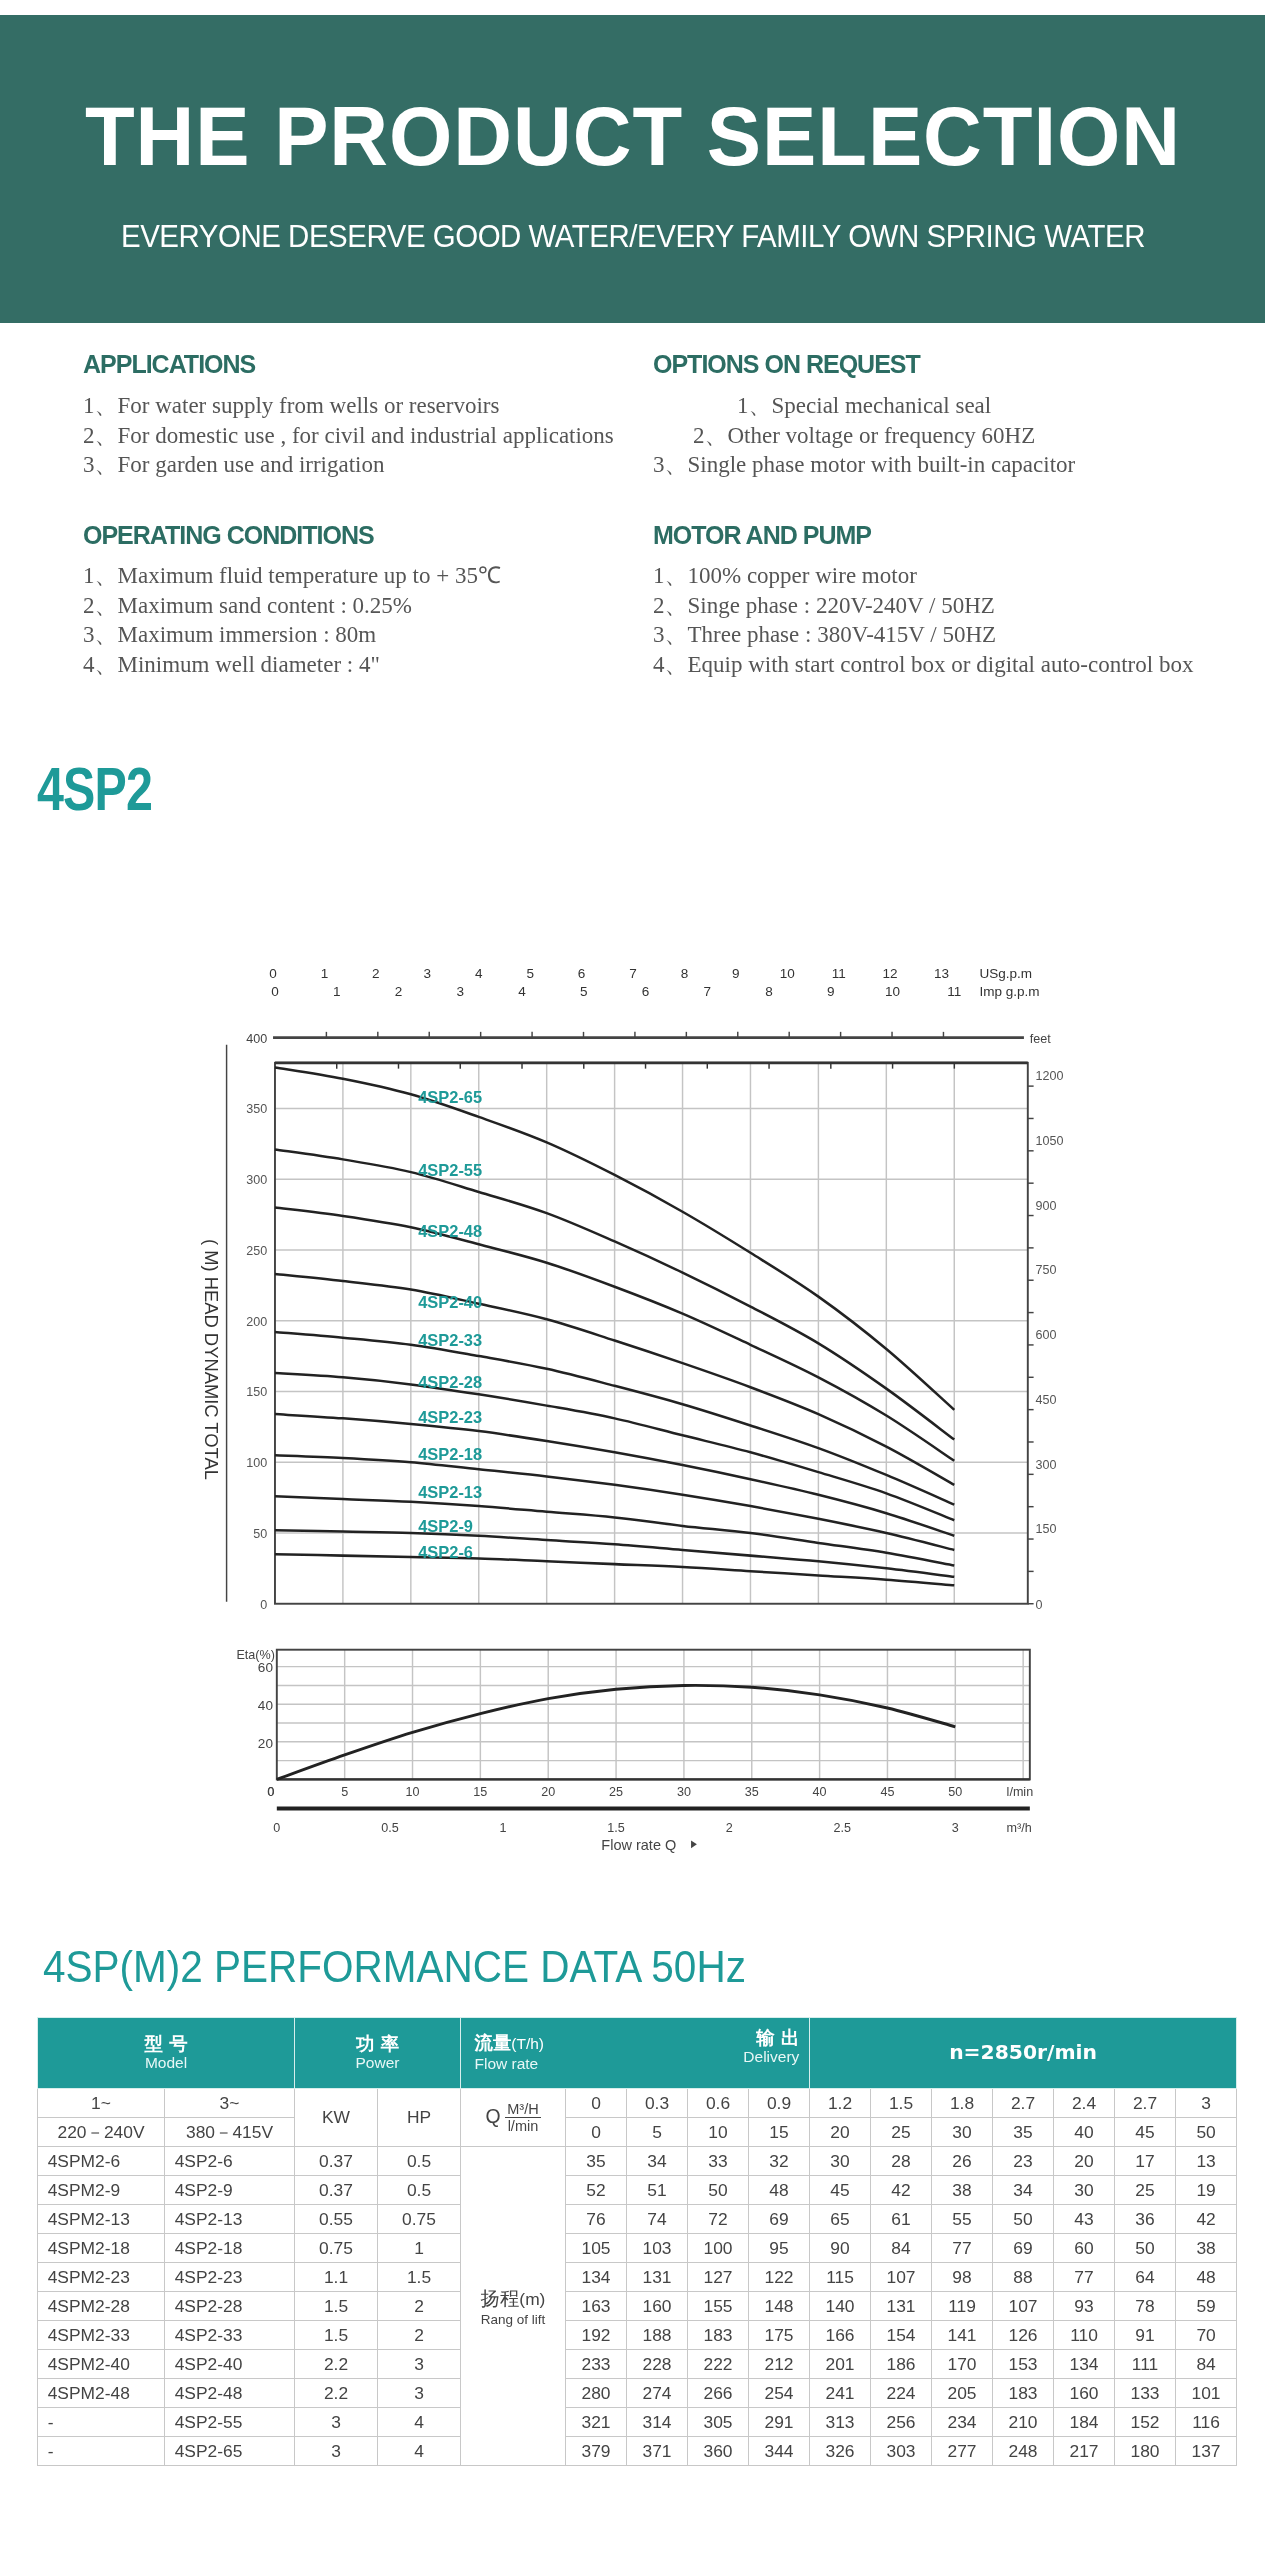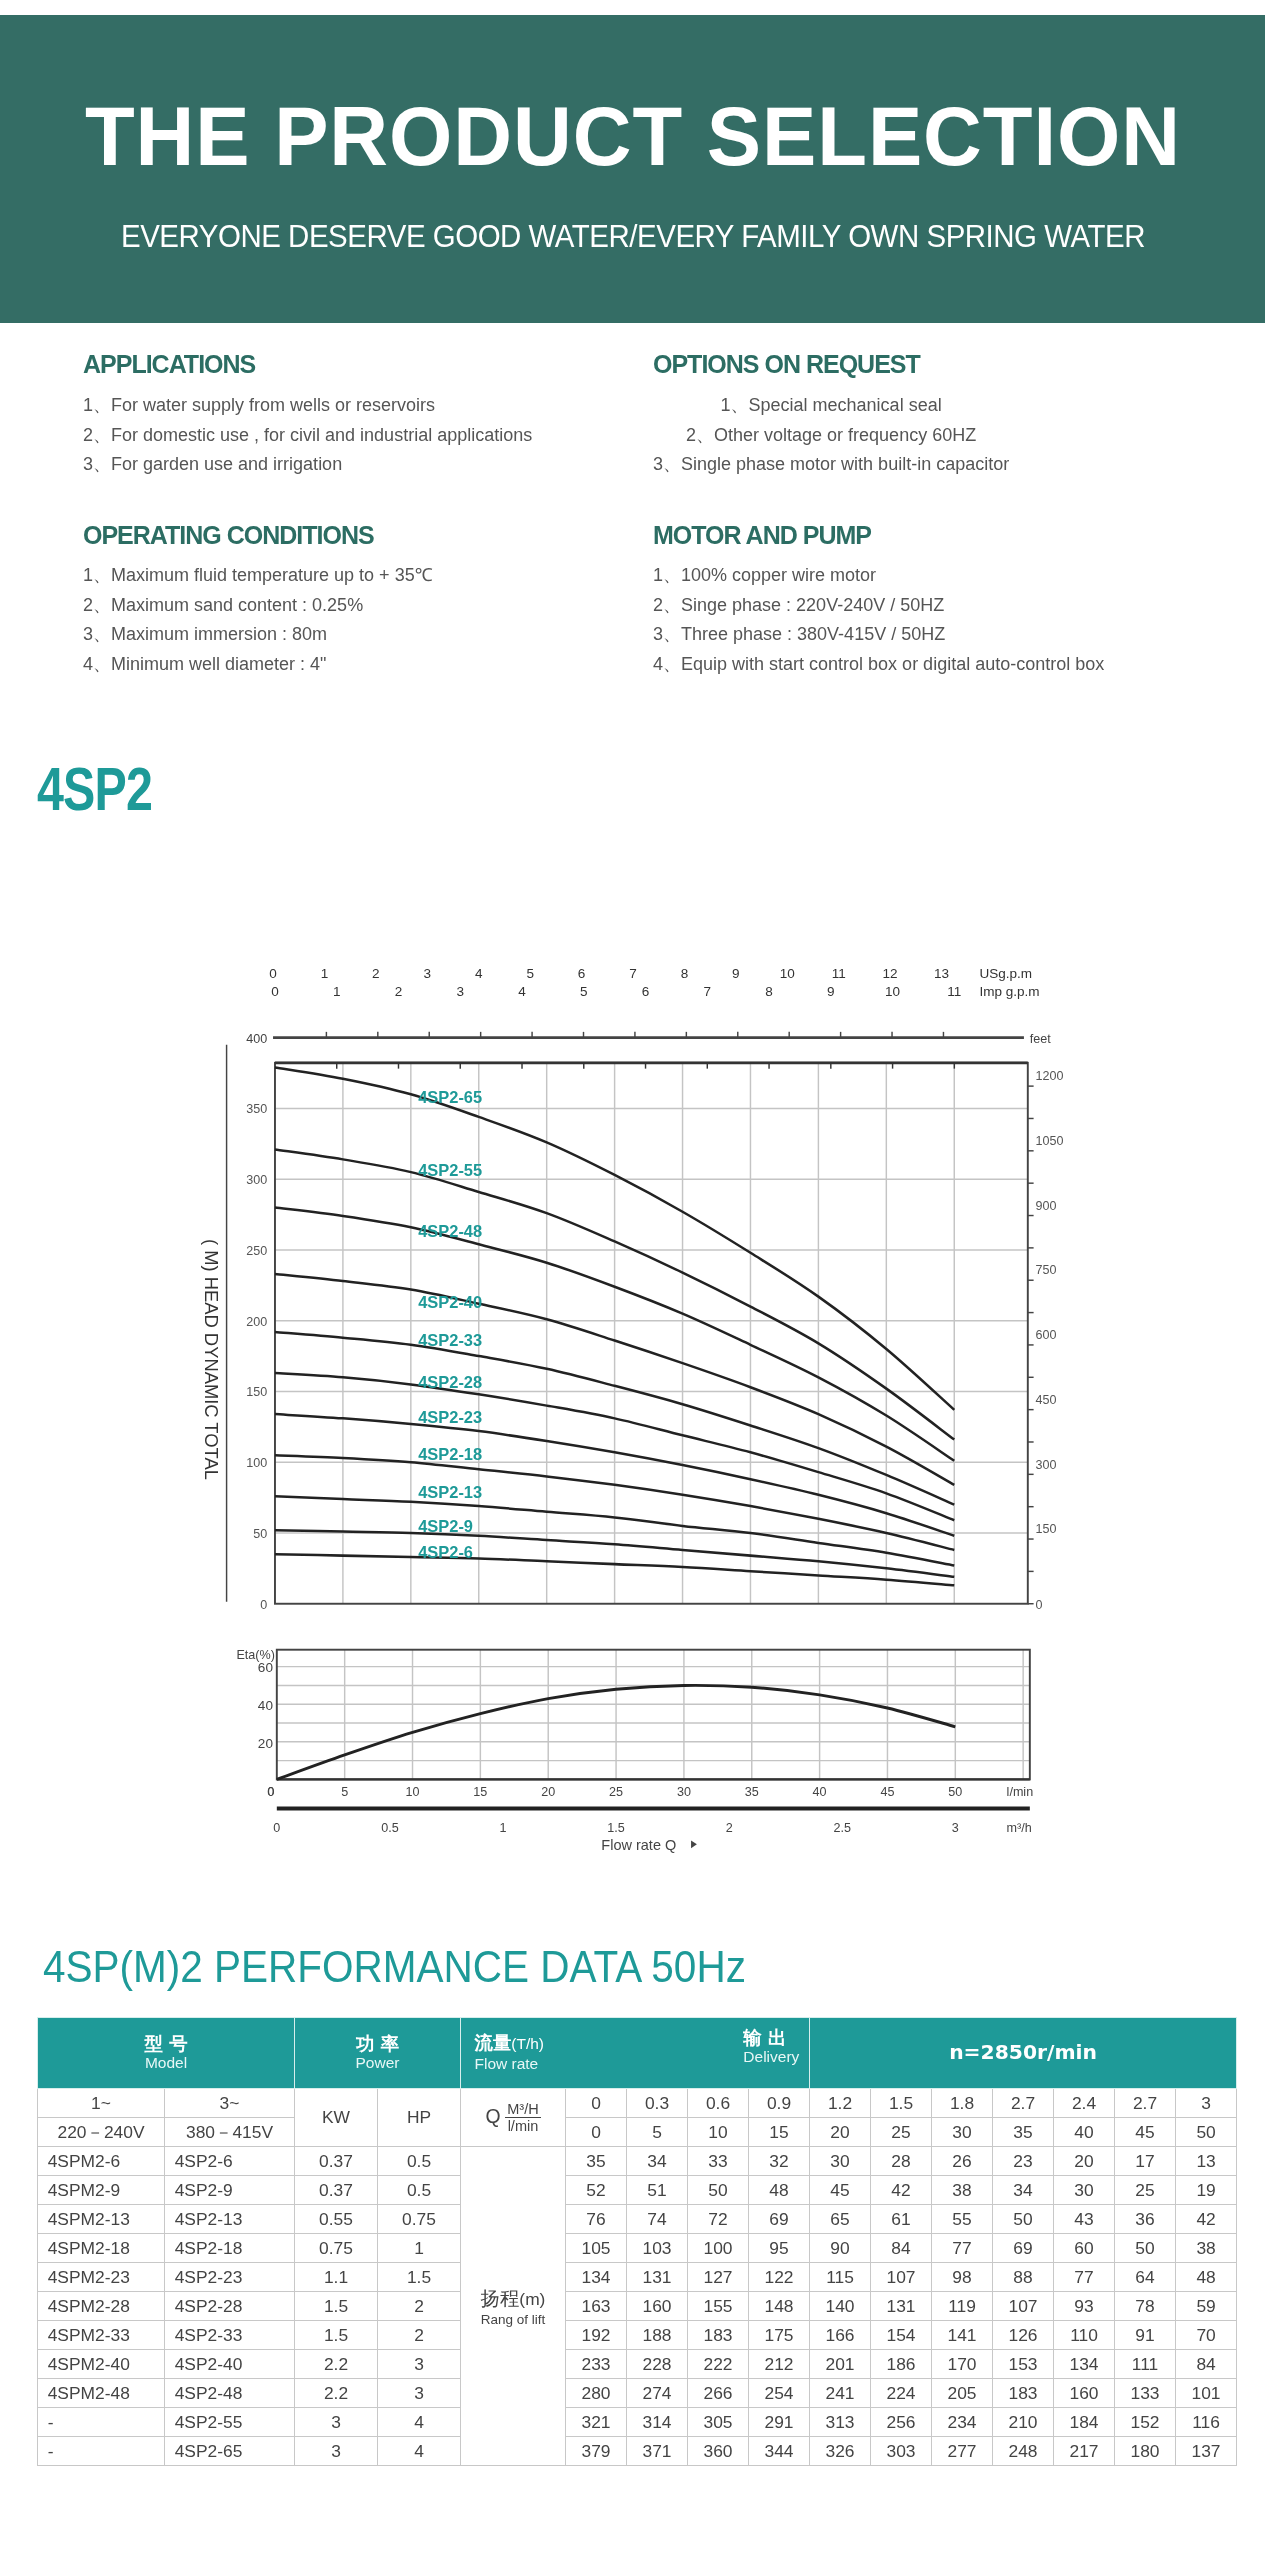--- a/index.html
+++ b/index.html
@@ -2,21 +2,21 @@
 <html><head>
 <meta charset="utf-8">
 <style>
   html, body { margin: 0; padding: 0; background: #ffffff; }
   body { width: 1266px; height: 2576px; position: relative; overflow: hidden; font-family: "Liberation Sans", sans-serif; color: #444; }
   .abs { position: absolute; }
   .hero { position: absolute; left: 0; top: 0; width: 1266px; height: 308px; background: #346d65; margin-top: 15px; }
   .hero-title { position: absolute; left: 0; width: 1266px; top: 74px; text-align: center; color: #fff; font-weight: bold; font-size: 83px; letter-spacing: 1px; font-family: "Liberation Sans", sans-serif; transform: scaleX(0.98); }
   .hero-sub { position: absolute; left: 0; width: 1266px; top: 203px; text-align: center; color: #fff; font-size: 32px; font-family: "Liberation Sans", sans-serif; transform: scaleX(0.92); letter-spacing: -0.5px; }
   .sec-head { position: absolute; color: #2c6d63; font-weight: bold; font-size: 25px; letter-spacing: -1px; }
-  .sec-list { position: absolute; margin: 0; padding: 0; list-style: none; font-size: 18px; color: #555; font-family: Liberation Sans, sans-serif; }
+  .sec-list { position: absolute; margin: 0; padding: 0; list-style: none; font-size: 23px; color: #555; font-family: Liberation Serif, serif; }
   .sec-list li { height: 29.5px; line-height: 29.5px; white-space: nowrap; }
   .model-title { position: absolute; left: 37px; top: 753px; color: #1e9a98; font-weight: bold; font-size: 62px; font-family: "Liberation Sans", sans-serif; transform: scaleX(0.78); transform-origin: left; letter-spacing: -1px; }
   svg text { font-family: "Liberation Sans", sans-serif; }
   .perf-title { position: absolute; left: 43px; top: 1941px; color: #1e9a98; font-size: 45px; font-family: "Liberation Sans", sans-serif; transform: scaleX(0.9); transform-origin: left; }
   table.perf { position: absolute; left: 37px; top: 2017px; width: 1199px; border-collapse: collapse; table-layout: fixed; font-family: "Liberation Sans", sans-serif; border-radius: 22px; }
   table.perf th { background: #1e9a98; color: #fff; font-weight: normal; border: 1.9px solid #d6eeec; height: 68px; font-size: 15.5px; line-height: 19.4px; }
   table.perf th .zh { font-weight: bold; font-size: 18.4px; font-family: "DejaVu Sans", sans-serif; }
   table.perf th .en { font-size: 15.5px; color: #e8f7f6; }
   table.perf td { border: 1.9px solid #c8c8c8; height: 28px; padding: 0; text-align: center; font-size: 17.4px; color: #444; }
   table.perf td.left { text-align: left; padding-left: 9.7px; }
@@ -269,21 +269,21 @@
         <div class="zh">型 号</div>
         <div class="en">Model</div>
       </th>
       <th colspan="2">
         <div class="zh">功 率</div>
         <div class="en">Power</div>
       </th>
       <th colspan="5" style="text-align:left; padding-left:13.5px; position:relative;">
         <div><span class="zh">流量</span><span>(T/h)</span></div>
         <div class="en">Flow rate</div>
-        <div style="position:absolute; right:9.7px; top:9.7px; text-align:left;">
+        <div style="position:absolute; right:9.7px; top:9.7px; text-align:right;">
           <div class="zh">输 出</div>
           <div class="en">Delivery</div>
         </div>
       </th>
       <th colspan="7" style="font-weight:bold; font-size:20.3px; font-family:'DejaVu Sans', sans-serif;">n=2850r/min</th>
     </tr>
   </thead>
   <tbody id="perf-body">
     <tr>
       <td>1~</td>

